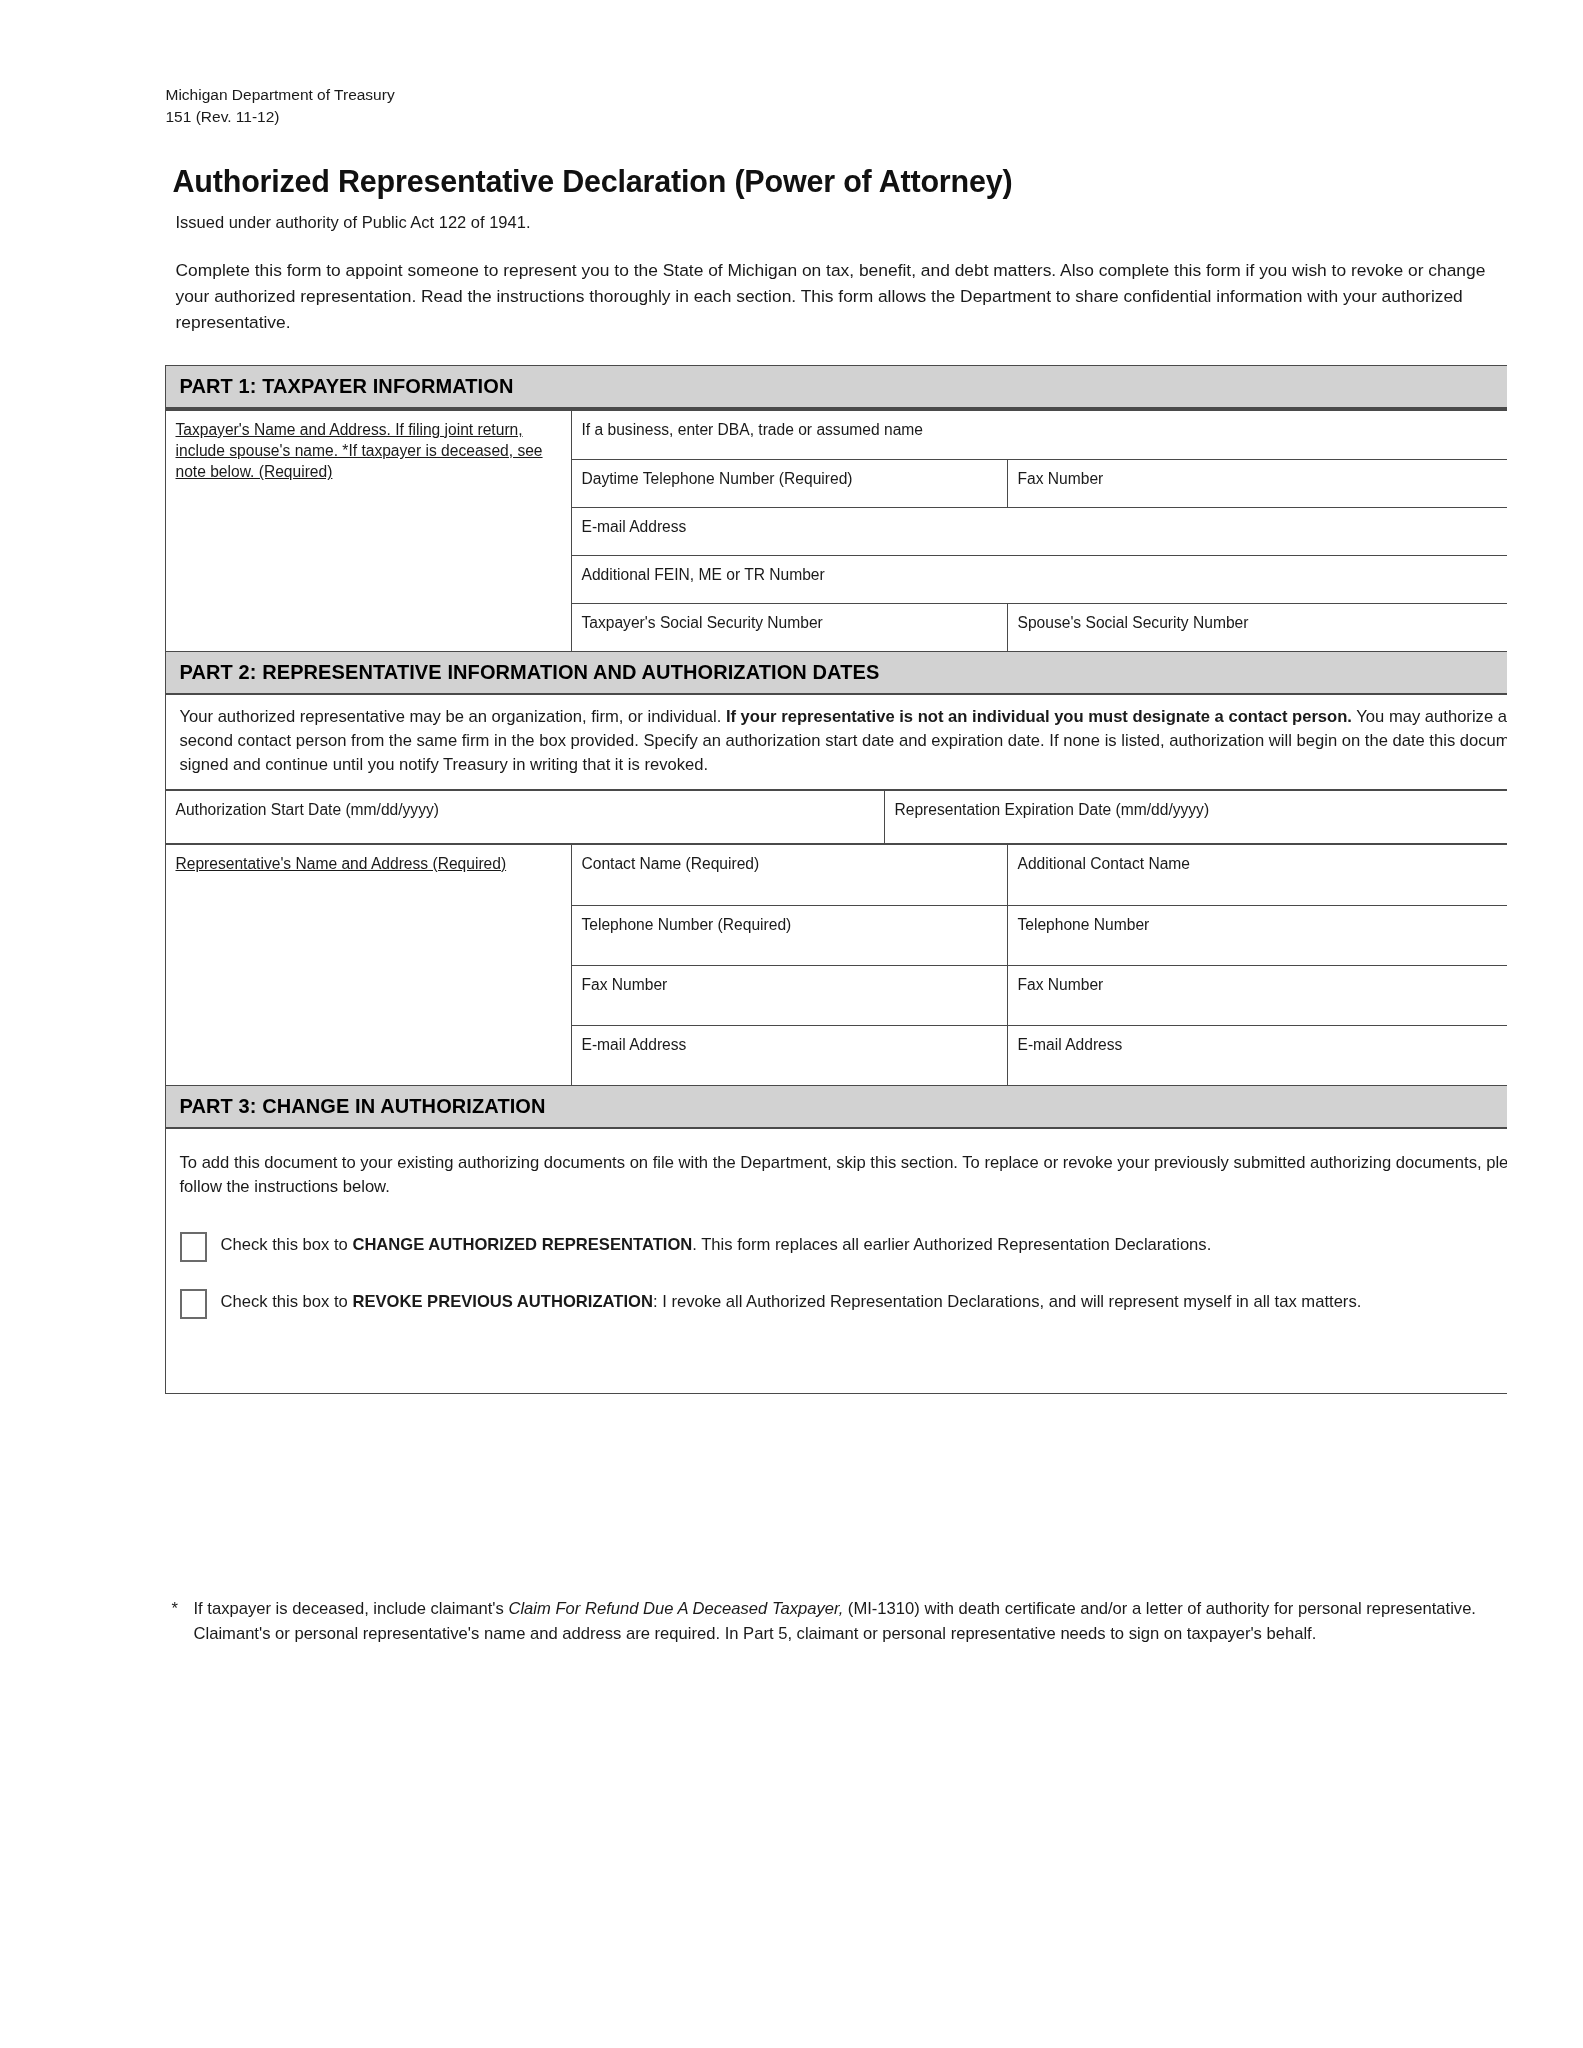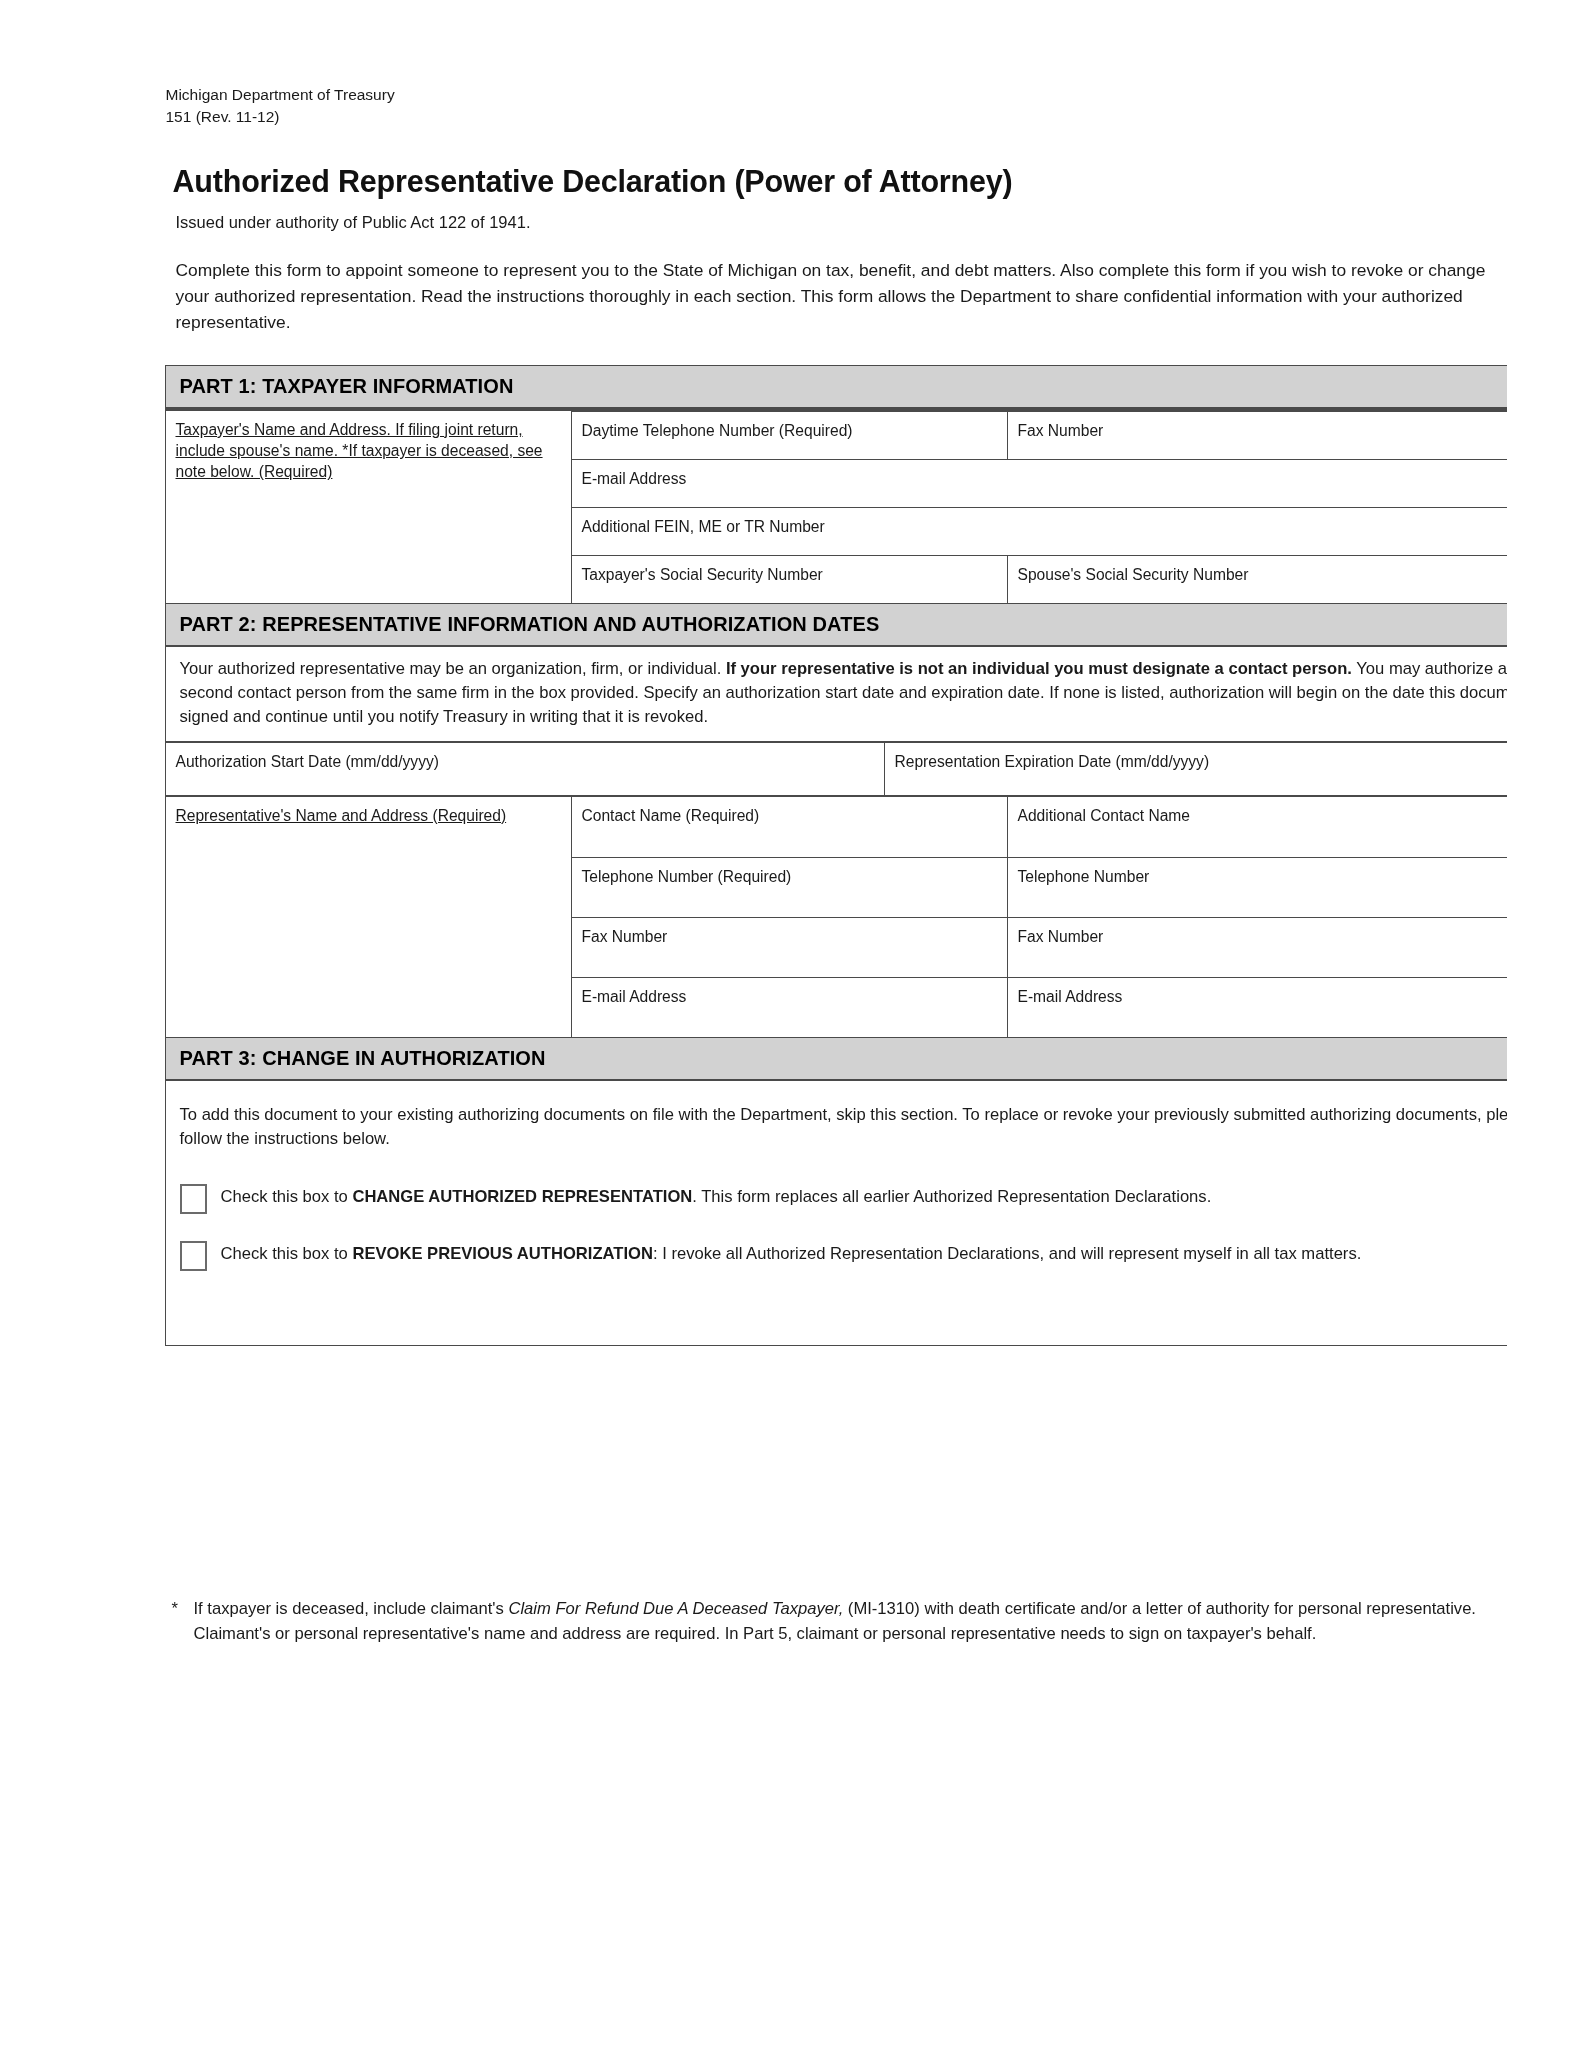--- a/index.html
+++ b/index.html
@@ -227,20 +227,25 @@
 
   <div class="form-frame">
 
     <div class="part-header first">PART 1: TAXPAYER INFORMATION</div>
 
     <div class="grid">
       <div class="grid-left p1-left">
         <div class="cell-label">Taxpayer's Name and Address.  If filing joint return, include spouse's name. *If taxpayer is deceased, see note below. (Required)</div>
       </div>
       <div class="grid-right">
+        <div class="row first p1-row">
+          <div class="row-cell full">
+            <div class="cell-label">If a business, enter DBA, trade or assumed name</div>
+          </div>
+        </div>
         <div class="row p1-row">
           <div class="row-cell split-a">
             <div class="cell-label">Daytime Telephone Number (Required)</div>
           </div>
           <div class="row-cell split-b">
             <div class="cell-label">Fax Number</div>
           </div>
         </div>
         <div class="row p1-row">
           <div class="row-cell full">

